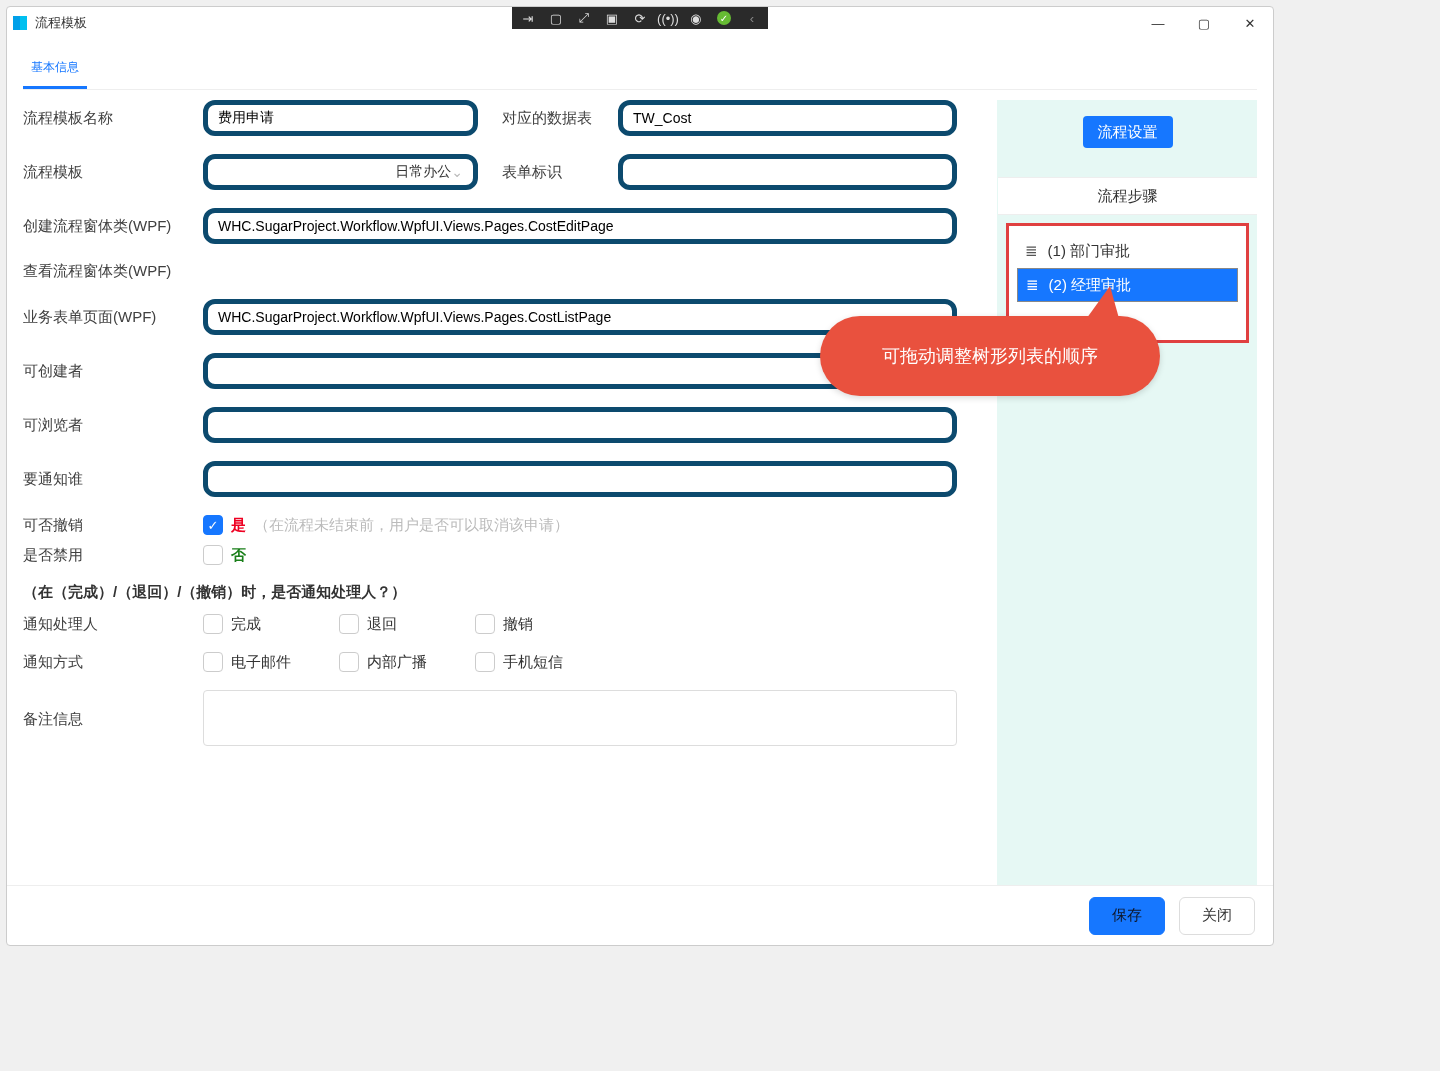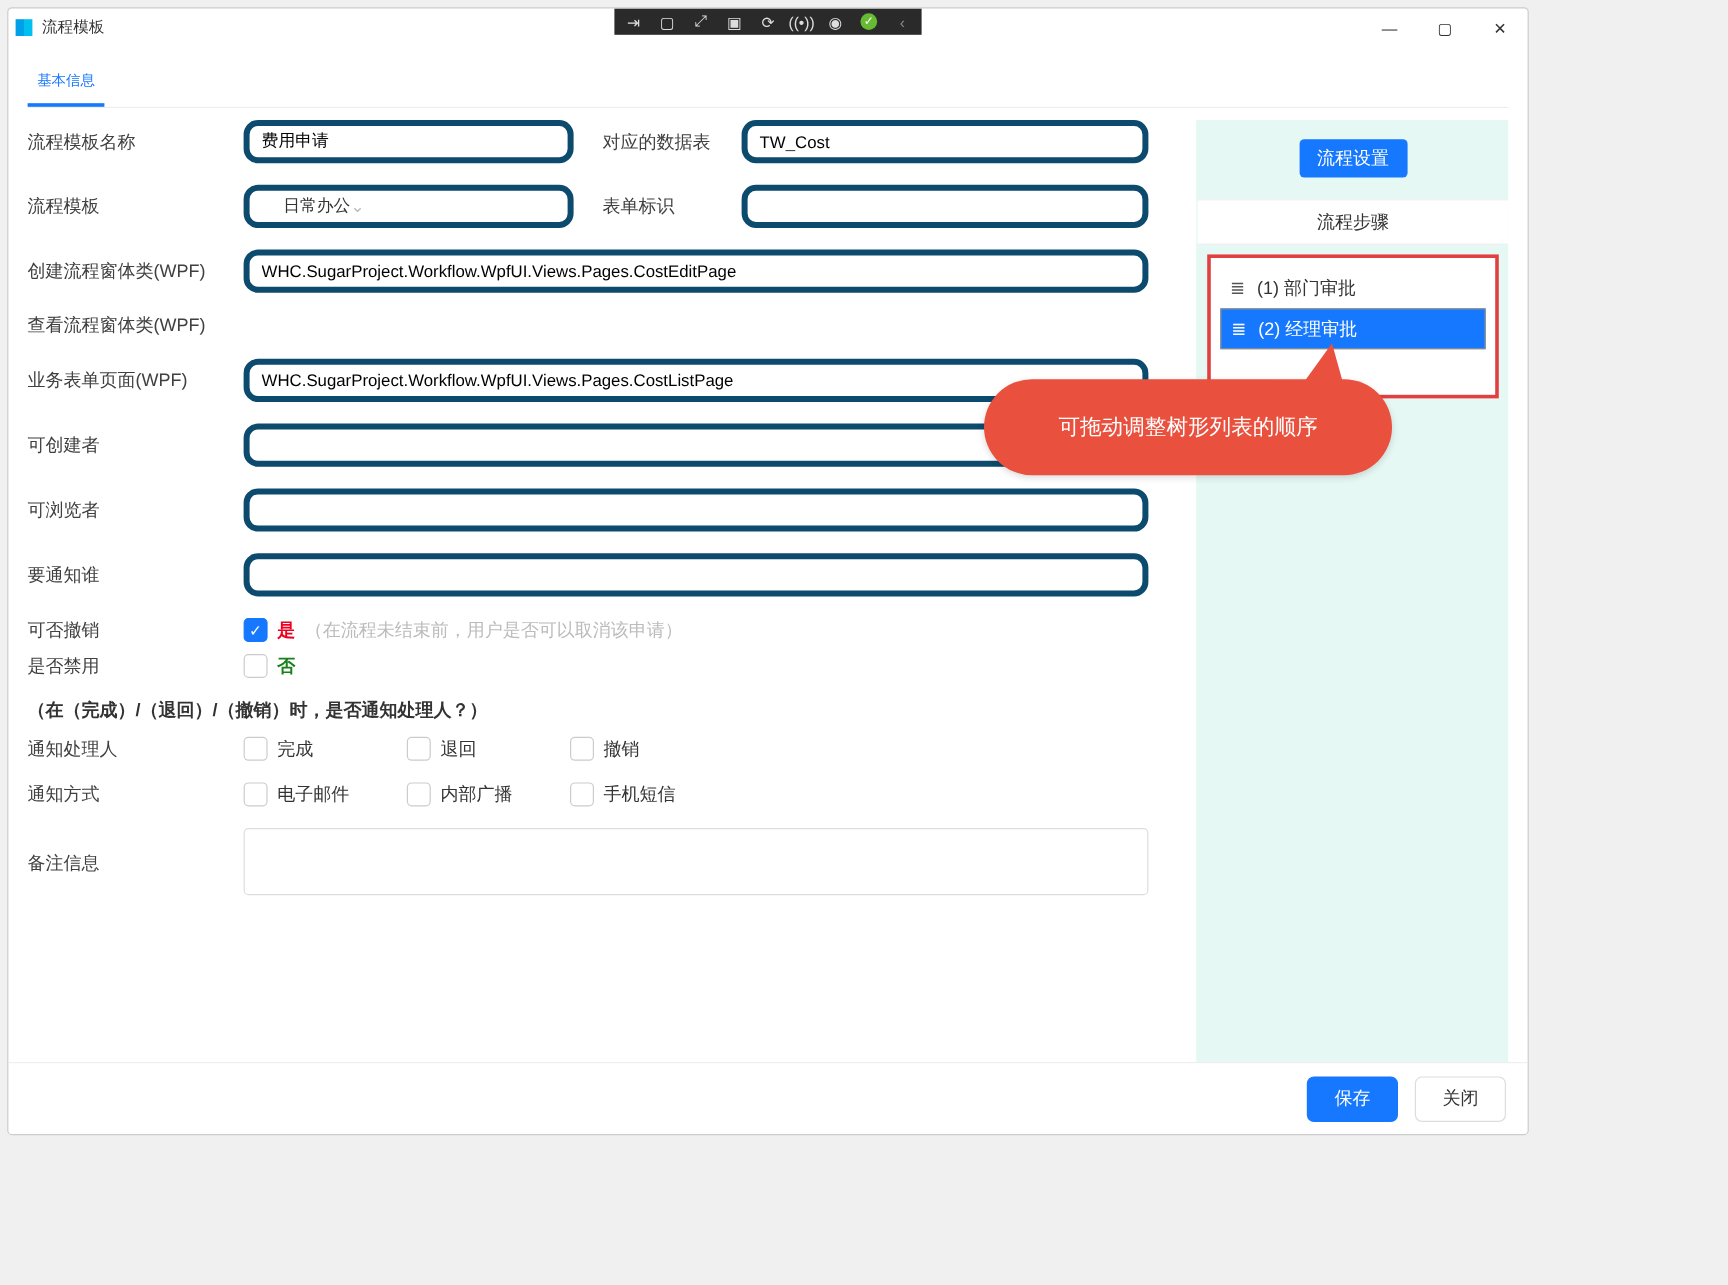--- a/index.html
+++ b/index.html
@@ -119,21 +119,21 @@
   height: 36px;
   border: 5px solid #0c4a6e;
   border-radius: 12px;
   padding: 0 10px;
   font-size: 14px;
   background: #fff;
 }
 .select {
   display: flex;
   align-items: center;
-  justify-content: flex-start;
+  justify-content: flex-end;
   color: #333;
   padding-left: 28px;
 }
 .select .chev { color: #bbb; }
 
 .row-split { gap: 24px; }
 .row-split .col { display: flex; align-items: center; flex: 1; }
 .row-split .col .label { width: 180px; }
 .row-split .col .field { flex: 1; }
 .row-split .col2 .label { width: 116px; }
@@ -177,21 +177,21 @@
   border-left: 1px solid #e6f8f4;
   display: flex;
   flex-direction: column;
 }
 .side-btn {
   height: 40px;
   display: flex;
   align-items: center; justify-content: center;
   font-size: 15px;
 }
-.side-btn.primary { background: #1677ff; color: #fff; margin: 4px auto; width: 90px; height: 32px; border-radius: 4px; margin-top: 8px; }
+.side-btn.primary { background: #1677ff; color: #fff; margin: 15px auto; width: 90px; height: 32px; border-radius: 4px; margin-top: 8px; }
 .side-row1 { display:flex; justify-content:center; padding:8px 0; }
 .side-tab {
   background: #fff;
   height: 38px;
   display:flex; align-items:center; justify-content:center;
   color: #333;
   font-size: 15px;
   border-top: 1px solid #eee;
   border-bottom: 1px solid #eee;
   margin-top: 6px;
@@ -252,21 +252,21 @@
 }
 .btn {
   height: 38px;
   padding: 0 22px;
   border-radius: 6px;
   border: 1px solid #ddd;
   background: #fff;
   font-size: 15px;
   display:flex; align-items:center;
 }
-.btn.primary { background: #1677ff; border-color:#1677ff; color:#ffffff; }
+.btn.primary { background: #1677ff; border-color:#1677ff; color:#0f172a; }
 </style>
 </head>
 <body>
 
 <div class="window">
   <div class="titlebar">
     <span class="app-icon"></span>
     <span class="title">流程模板</span>
 
     <div class="center-toolbar">

